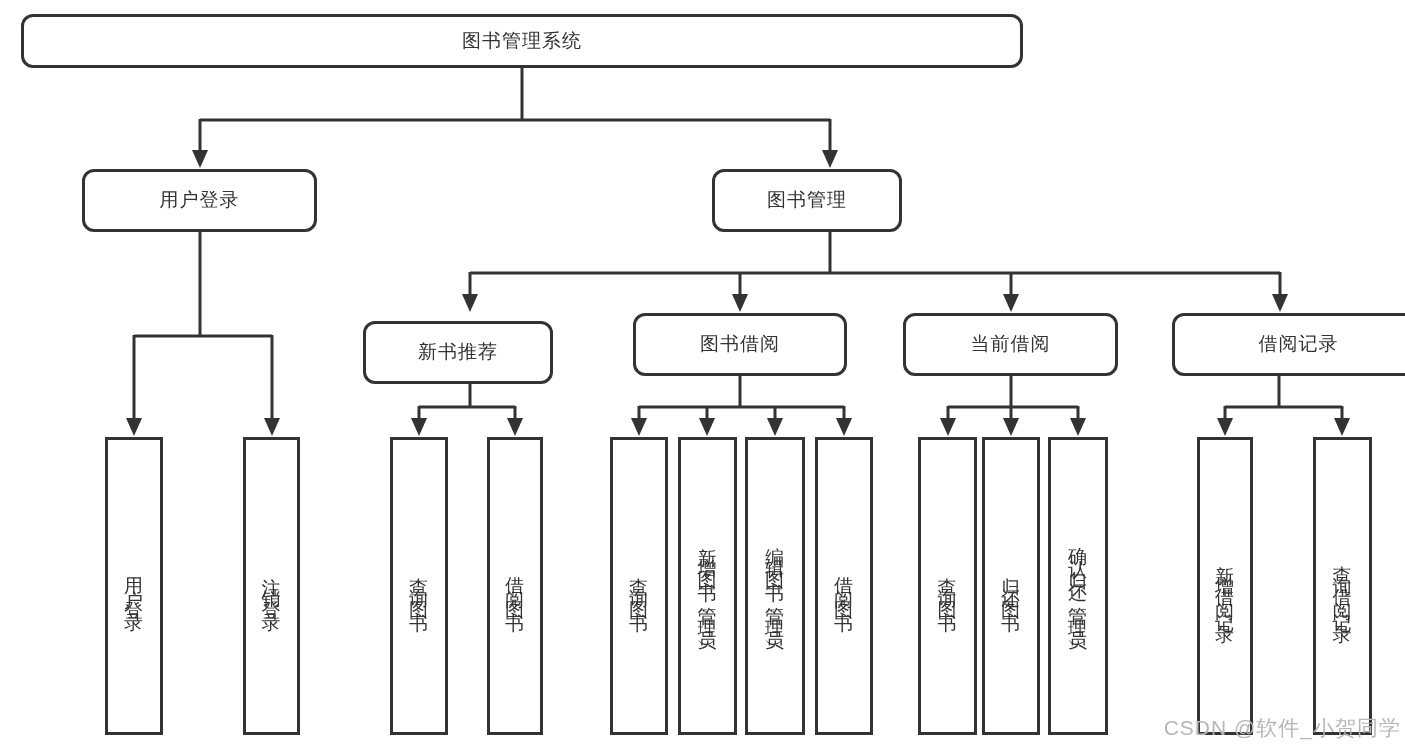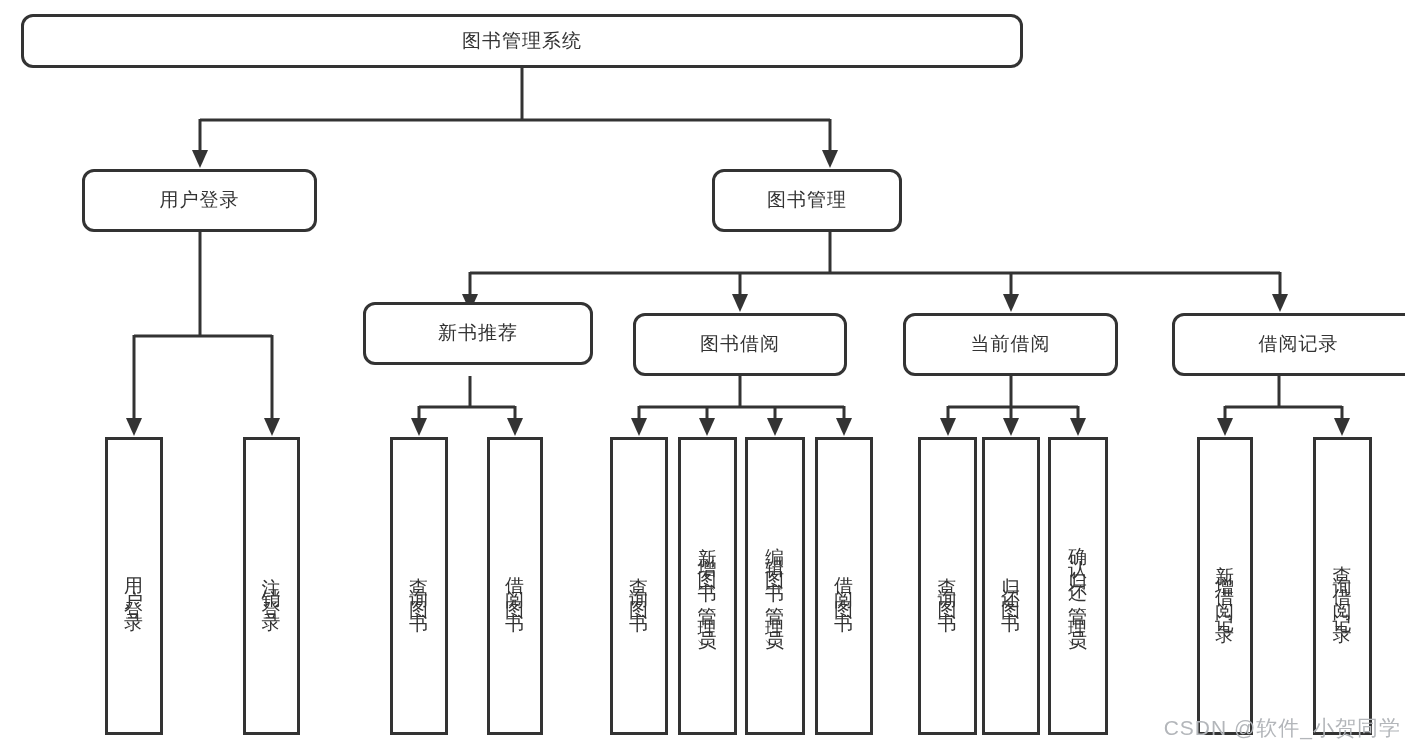--- a/index.html
+++ b/index.html
@@ -127,21 +127,21 @@
       <use href="#ah" x="1225" y="436"></use>
       <use href="#ah" x="1342" y="436"></use>
     </g>
   </svg>
 
   <div class="box hbox" style="left:21px;top:14px;width:1002px;height:54px">图书管理系统</div>
 
   <div class="box hbox" style="left:82px;top:169px;width:235px;height:63px">用户登录</div>
   <div class="box hbox" style="left:712px;top:169px;width:190px;height:63px">图书管理</div>
 
-  <div class="box hbox" style="left:363px;top:302px;width:230px;height:63px">新书推荐</div>
+  <div class="box hbox" style="left:363px;top:321px;width:190px;height:63px">新书推荐</div>
   <div class="box hbox" style="left:903px;top:313px;width:215px;height:63px">当前借阅</div>
   <div class="box hbox" style="left:633px;top:313px;width:214px;height:63px">图书借阅</div>
   <div class="box hbox" style="left:1172px;top:313px;width:253px;height:63px">借阅记录</div>
 
   <div class="box vbox" style="left:105px;width:58px">用户登录</div>
   <div class="box vbox" style="left:243px;width:57px">注销登录</div>
 
   <div class="box vbox" style="left:390px;width:58px">查询图书</div>
   <div class="box vbox" style="left:487px;width:56px">借阅图书</div>
 

